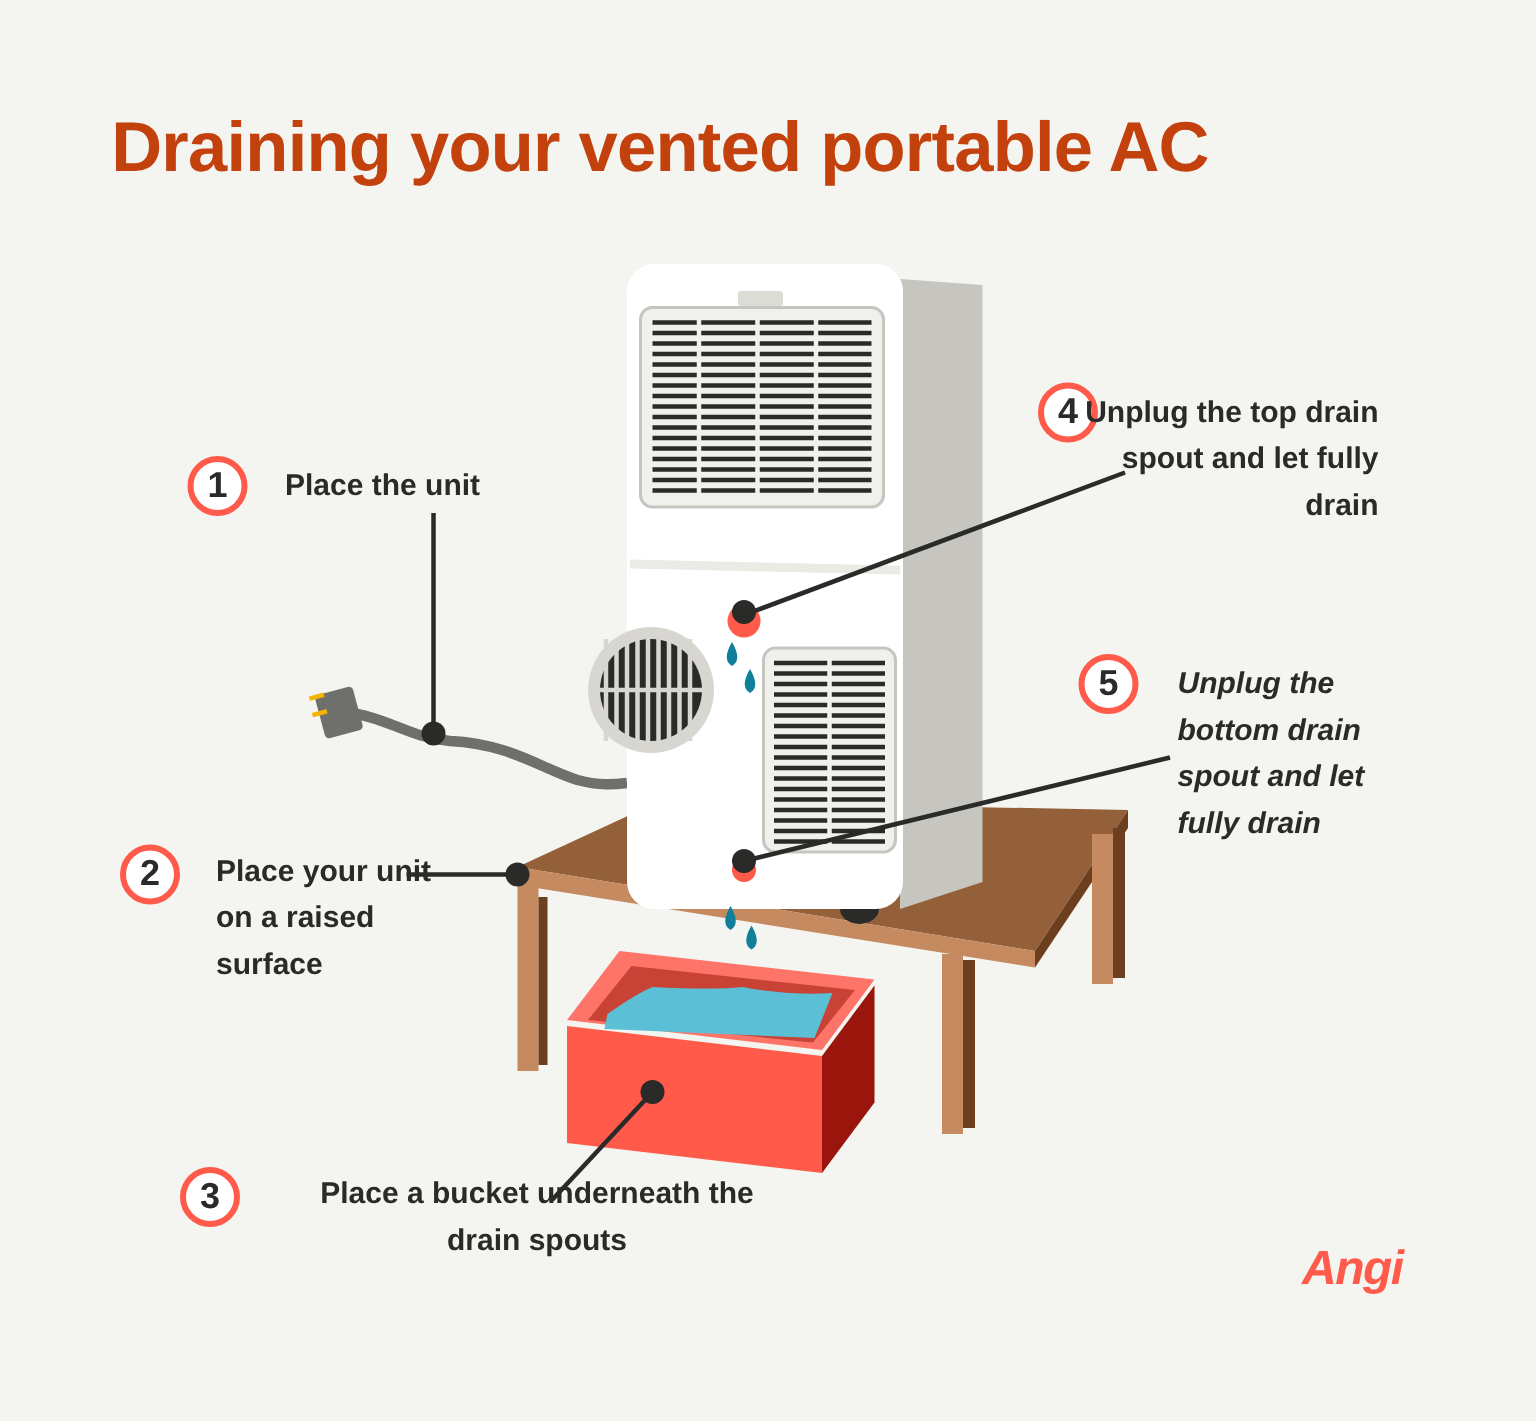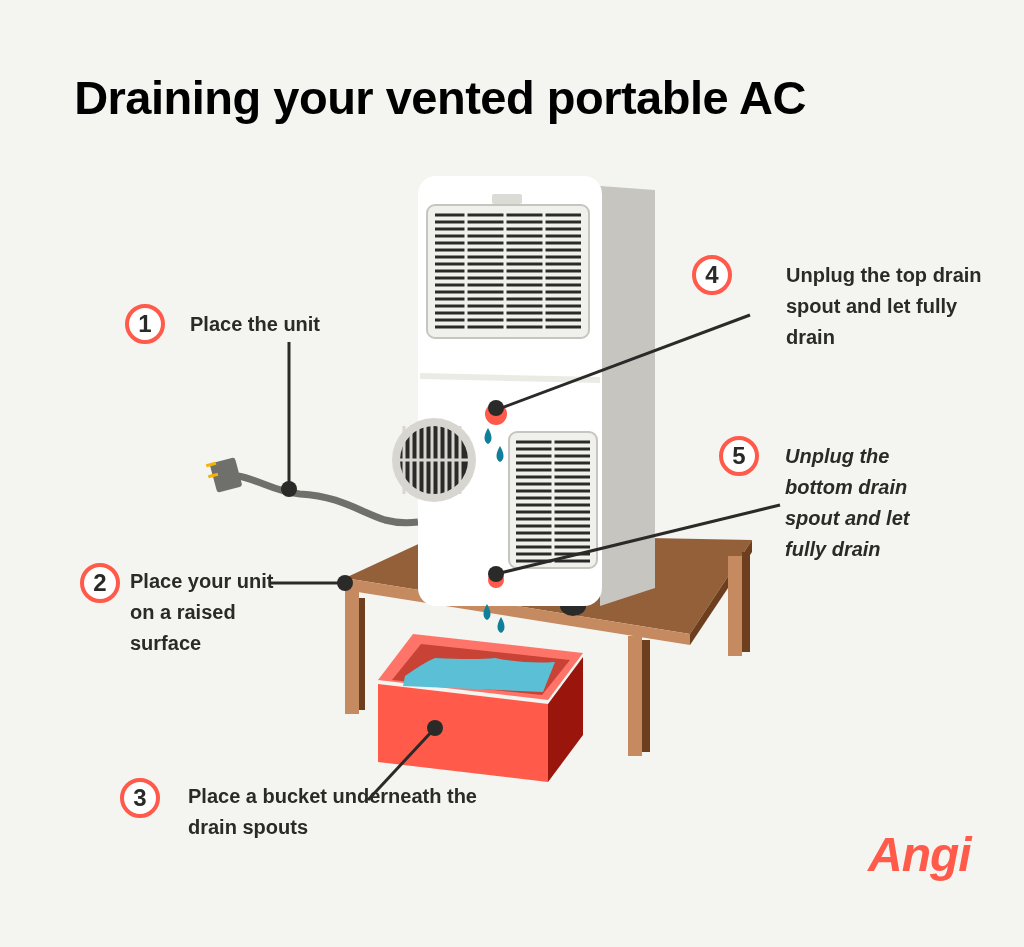--- a/index.html
+++ b/index.html
@@ -1,21 +1,21 @@
 <!DOCTYPE html>
 <html><head>
 <meta charset="utf-8">
 <style>
   html, body { margin: 0; padding: 0; }
   body { width: 1024px; height: 947px; background: #f4f4f0; position: relative; overflow: hidden; font-family: "Liberation Sans", sans-serif; color: #2a2a28; }
-  .title { position: absolute; left: 0; top: 70px; width: 880px; text-align: center; font-size: 47px; font-weight: 700; letter-spacing: -0.5px; color: #000000; }
+  .title { position: absolute; left: 0; top: 70px; width: 880px; text-align: center; font-size: 47px; font-weight: 700; letter-spacing: -0.5px; color: #c2410c; }
   svg.art { position: absolute; left: 0; top: 0; }
   .badge { position: absolute; width: 40px; height: 40px; border: 4px solid #ff5a4a; border-radius: 50%; background: #fff; box-sizing: border-box; display: flex; align-items: center; justify-content: center; font-weight: 700; font-size: 24px; color: #2a2a28; }
   .label { position: absolute; font-weight: 700; font-size: 20px; line-height: 31px; color: #2a2a28; }
-  .logo { position: absolute; left: 868px; top: 827px; font-size: 48px; font-weight: 700; color: #ff5a4a; letter-spacing: -1px; font-style: italic; }
+  .logo { position: absolute; left: 868px; top: 827px; font-size: 32px; font-weight: 700; color: #ff5a4a; letter-spacing: -1px; font-style: italic; }
 </style>
 </head>
 <body>
 
 <div class="title">Draining your vented portable AC</div>
 
 <svg class="art" width="1024" height="947" viewBox="0 0 1024 947">
 
   <g>
     <path d="M238 476 C260 480, 275 492, 300 494 C340 496, 360 512, 385 520 C400 524, 410 523, 418 522" stroke="#6f6f6b" stroke-width="7" fill="none"></path>
@@ -147,24 +147,24 @@
     <circle cx="435" cy="728" r="8"></circle>
     <circle cx="496" cy="408" r="8"></circle>
     <circle cx="496" cy="574" r="8"></circle>
   </g>
 </svg>
 
 <div class="badge" style="left:125px;top:304px;">1</div>
 <div class="label" style="left:190px;top:309px;">Place the unit</div>
 
 <div class="badge" style="left:80px;top:563px;">2</div>
-<div class="label" style="left:130px;top:566px;width:170px;">Place your unit on a raised surface</div>
+<div class="label" style="left:144px;top:566px;width:170px;">Place your unit on a raised surface</div>
 
 <div class="badge" style="left:120px;top:778px;">3</div>
-<div class="label" style="left:188px;top:781px;width:340px;">Place a bucket underneath the drain spouts</div>
+<div class="label" style="left:188px;top:781px;width:340px;text-align:center;">Place a bucket underneath the drain spouts</div>
 
 <div class="badge" style="left:692px;top:255px;">4</div>
-<div class="label" style="left:786px;top:260px;width:200px;">Unplug the top drain spout and let fully drain</div>
+<div class="label" style="left:719px;top:260px;width:200px;text-align:right;">Unplug the top drain spout and let fully drain</div>
 
 <div class="badge" style="left:719px;top:436px;">5</div>
 <div class="label" style="left:785px;top:441px;width:170px;font-style:italic;">Unplug the bottom drain spout and let fully drain</div>
 
 <div class="logo">Angi</div>
 
 </body></html>

